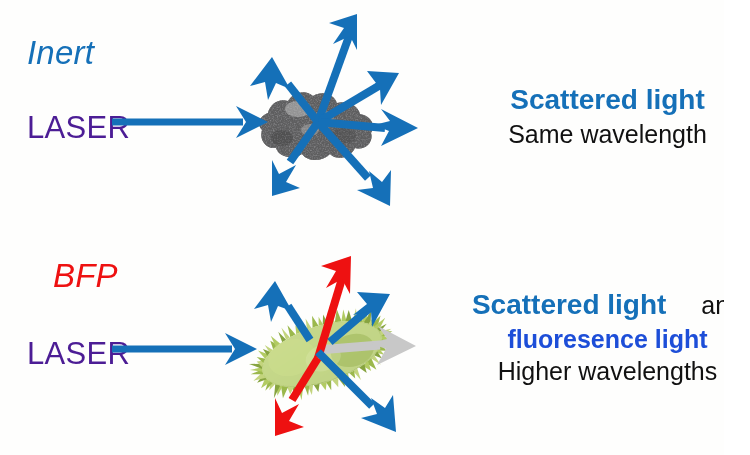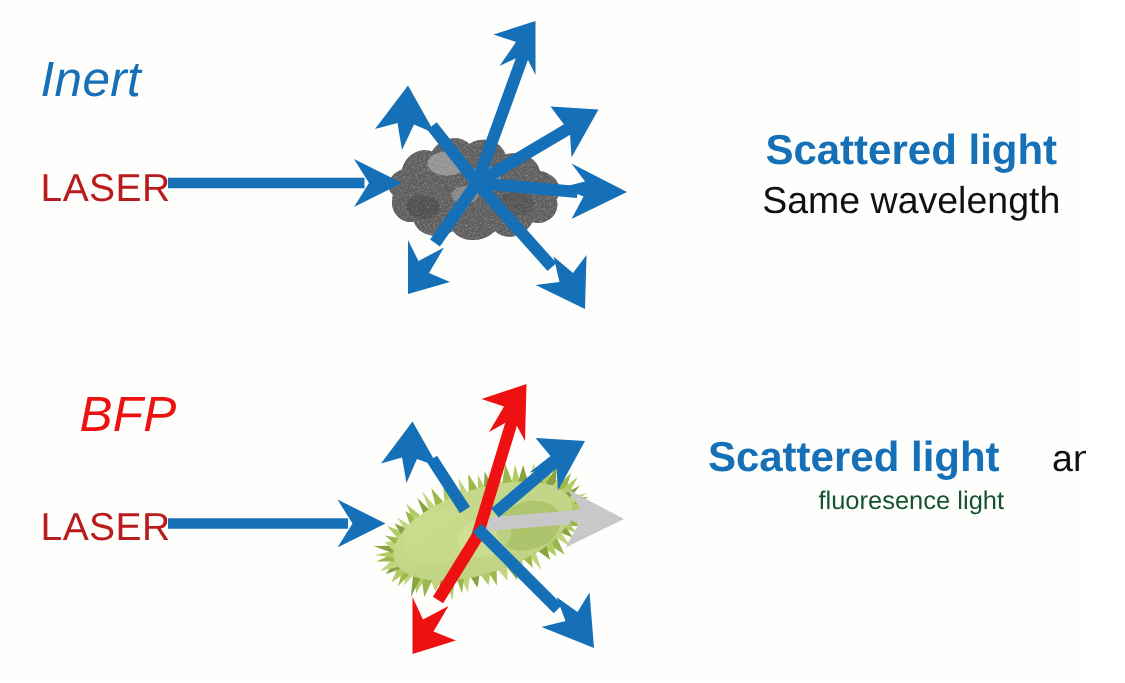--- a/index.html
+++ b/index.html
@@ -28,22 +28,22 @@
     line-height: 1;
     letter-spacing: 0.2px;
     white-space: nowrap;
   }
   #title-inert { left: 27px; top: 36px; color: #1570b8; }
   #title-bfp   { left: 53px; top: 259px; color: #ee1111; font-weight: 400; }
 
   
   .laser-label {
     position: absolute;
-    font-size: 26px;
-    color: #b91c1c;
+    font-size: 31px;
+    color: #4c1d95;
     letter-spacing: 0.3px;
     white-space: nowrap;
   }
   #laser-label-top    { left: 27px; top: 110px; }
   #laser-label-bottom { left: 27px; top: 336px; }
 
   
   #vector-layer {
     position: absolute;
     left: 0; top: 0;
@@ -69,23 +69,23 @@
   }
   #caption-inert { left: 470px; top: 82px;  width: 275px; }
   #caption-bfp   { left: 470px; top: 287px; width: 275px; }
   .caption-line { display: block; }
   .cap-scatter {
     font-size: 28px;
     font-weight: 700;
     color: #1570b8;
   }
   .cap-fluor {
-    font-size: 17px;
-    font-weight: 400;
-    color: #14532d;
+    font-size: 25px;
+    font-weight: 700;
+    color: #1d4ed8;
   }
   .cap-plain {
     font-size: 25px;
     font-weight: 400;
     color: #111111;
   }
   .cap-conj {
     font-size: 25px;
     font-weight: 400;
     color: #111111;
@@ -344,15 +344,18 @@
     </span>
   </div>
 
   <div class="caption" id="caption-bfp">
     <span class="caption-line">
       <span class="cap-scatter">Scattered light</span><span class="cap-conj"> and</span>
     </span>
     <span class="caption-line">
       <span class="cap-fluor">fluoresence light</span>
     </span>
+    <span class="caption-line">
+      <span class="cap-plain">Higher wavelengths</span>
+    </span>
   </div>
 
 </div>
 
 </body></html>

